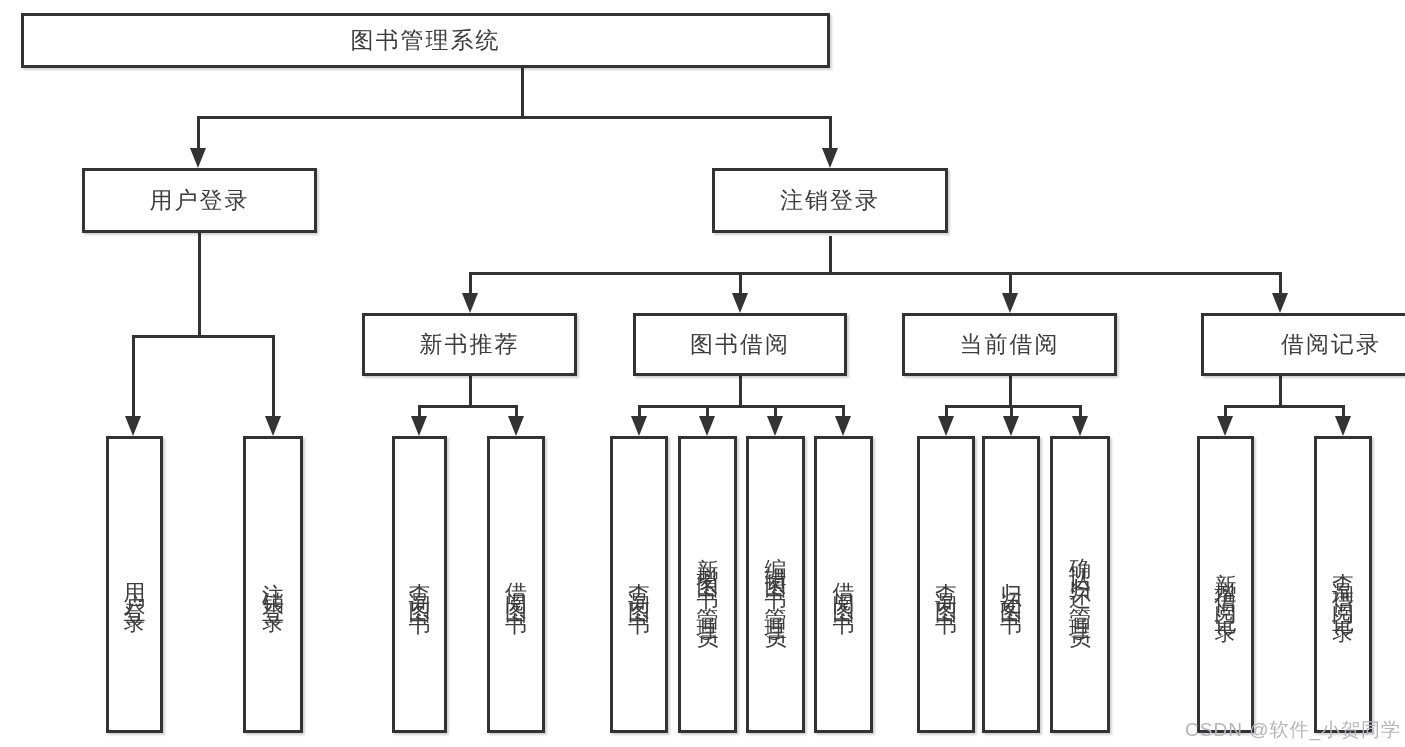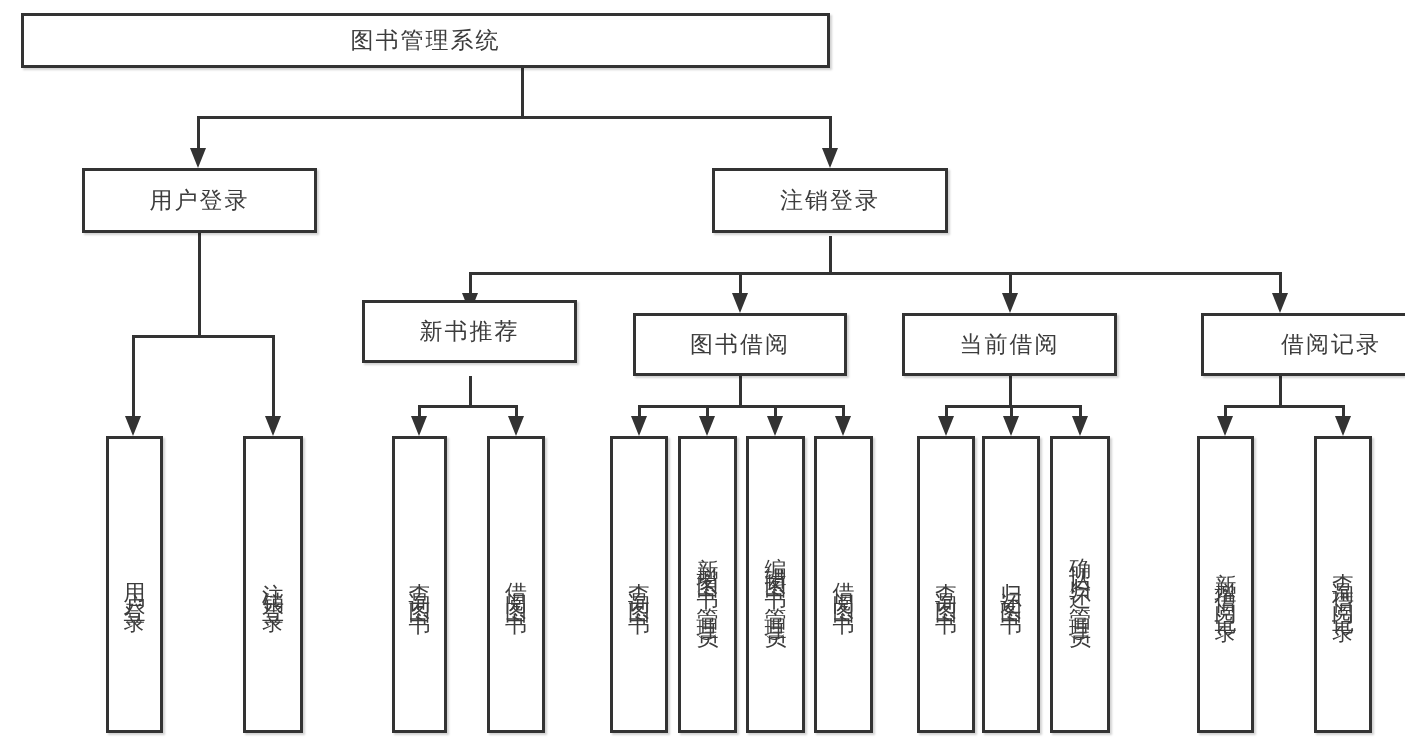--- a/index.html
+++ b/index.html
@@ -69,21 +69,21 @@
     <span>图书管理系统</span>
   </div>
 
   <div class="box" style="left:82px;top:168px;width:235px;height:65px">
     <span>用户登录</span>
   </div>
   <div class="box" style="left:712px;top:168px;width:236px;height:65px">
     <span>注销登录</span>
   </div>
 
-  <div class="box" style="left:362px;top:300px;width:215px;height:63px">
+  <div class="box" style="left:362px;top:313px;width:215px;height:63px">
     <span>新书推荐</span>
   </div>
   <div class="box" style="left:902px;top:313px;width:215px;height:63px">
     <span>当前借阅</span>
   </div>
   <div class="box" style="left:633px;top:313px;width:214px;height:63px">
     <span>图书借阅</span>
   </div>
   <div class="box" style="left:1201px;top:313px;width:260px;height:63px">
     <span>借阅记录</span>
@@ -177,13 +177,14 @@
       <div class="arrow" style="left: 699px; top: 416px;"></div>
       <div class="arrow" style="left: 767px; top: 416px;"></div>
       <div class="arrow" style="left: 835px; top: 416px;"></div>
       <div class="arrow" style="left: 938px; top: 416px;"></div>
       <div class="arrow" style="left: 1003px; top: 416px;"></div>
       <div class="arrow" style="left: 1072px; top: 416px;"></div>
       <div class="arrow" style="left: 1217px; top: 416px;"></div>
       <div class="arrow" style="left: 1335px; top: 416px;"></div>
     </div>
 
+  <div class="watermark">CSDN @软件_小贺同学</div>
 </div>
 
 </body></html>

